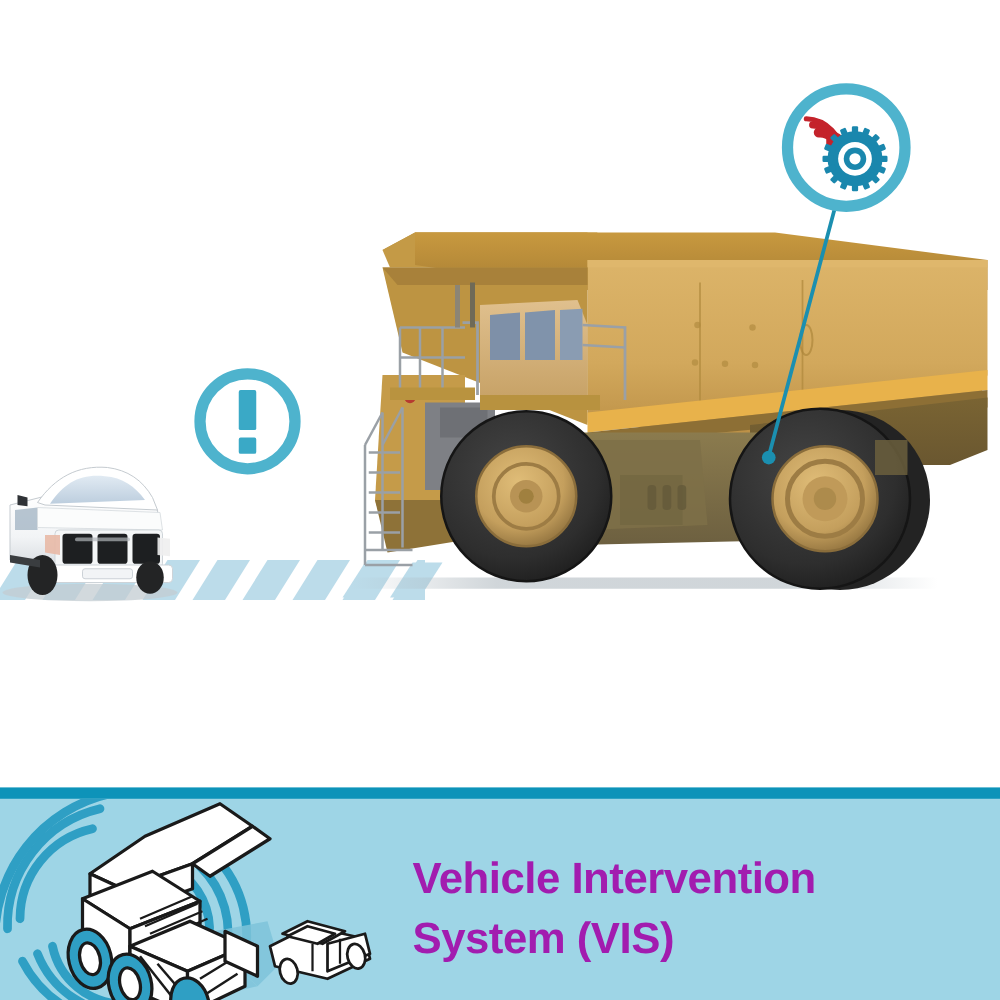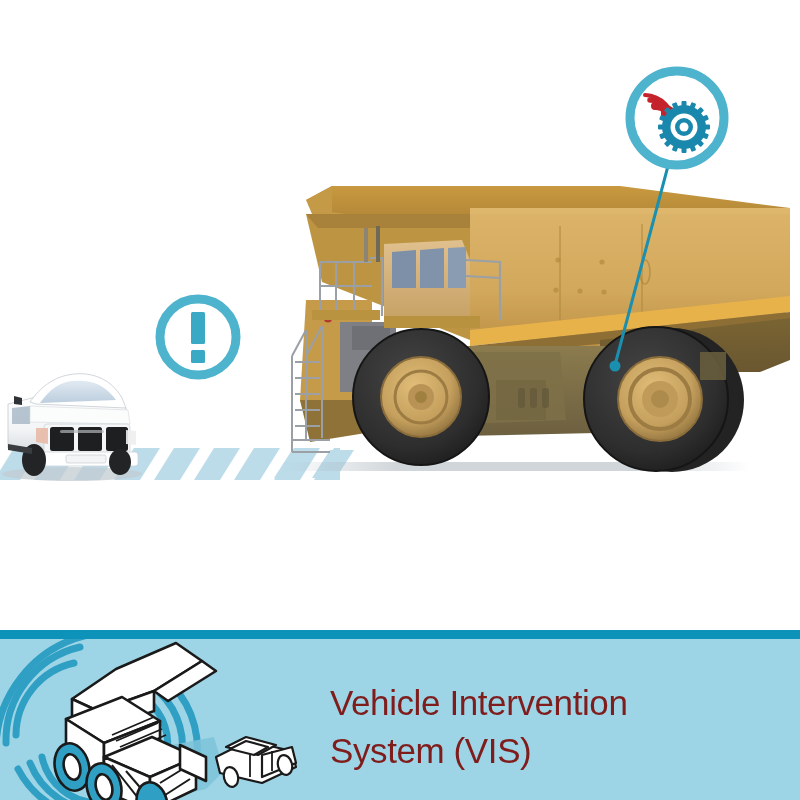--- a/index.html
+++ b/index.html
@@ -42,23 +42,23 @@
     background: #9ed5e6;
     border-top: 9px solid #0d93b9;
     box-sizing: border-box;
     overflow: hidden;
   }
   .footer-text {
     position: absolute;
     left: 330px;
     top: 40px;
     width: 440px;
-    color: #7f1d1d;
+    color: #a21caf;
     font-family: "Liberation Sans", sans-serif;
-    font-weight: normal;
+    font-weight: bold;
     font-size: 35px;
     line-height: 1.38;
     letter-spacing: -0.4px;
     white-space: pre-line;
   }
   .footer-logo {
     position: absolute;
     left: 0px;
     top: -32px;
     width: 320px;

